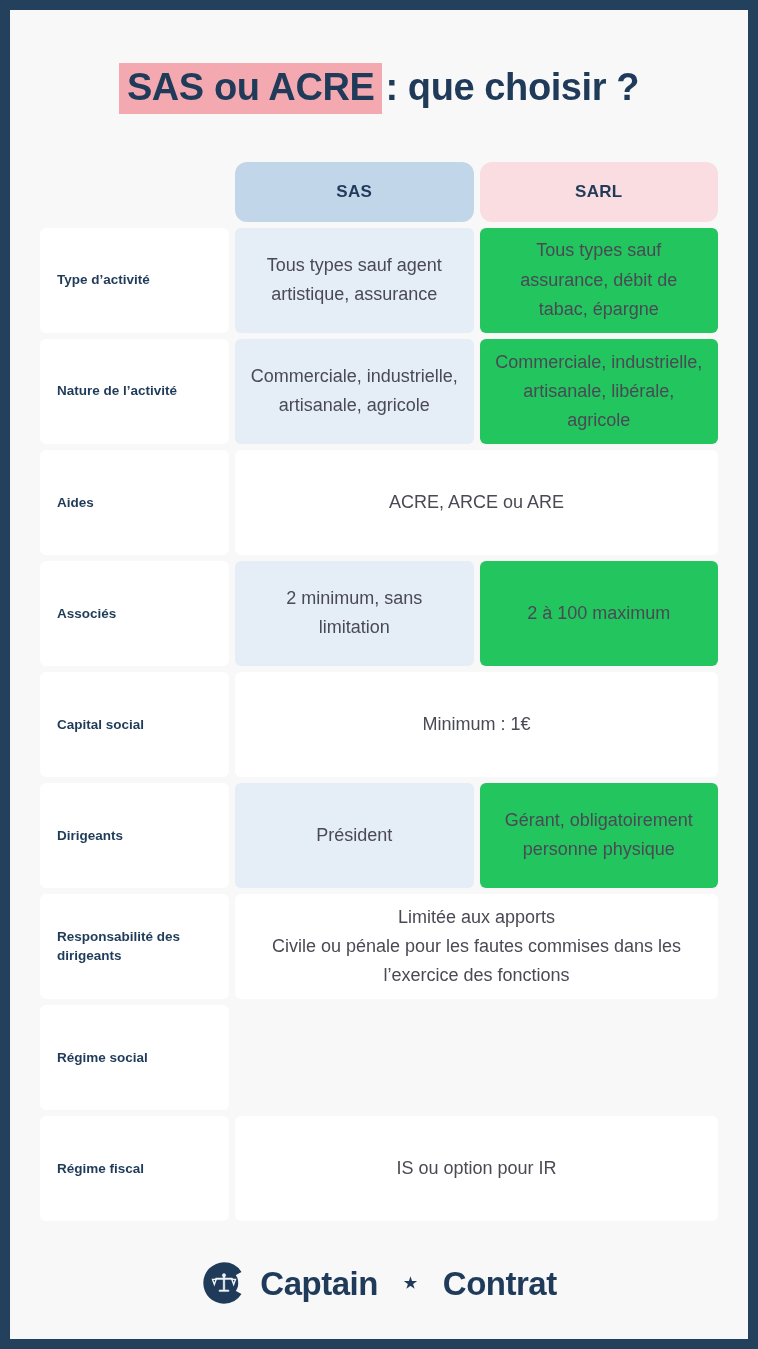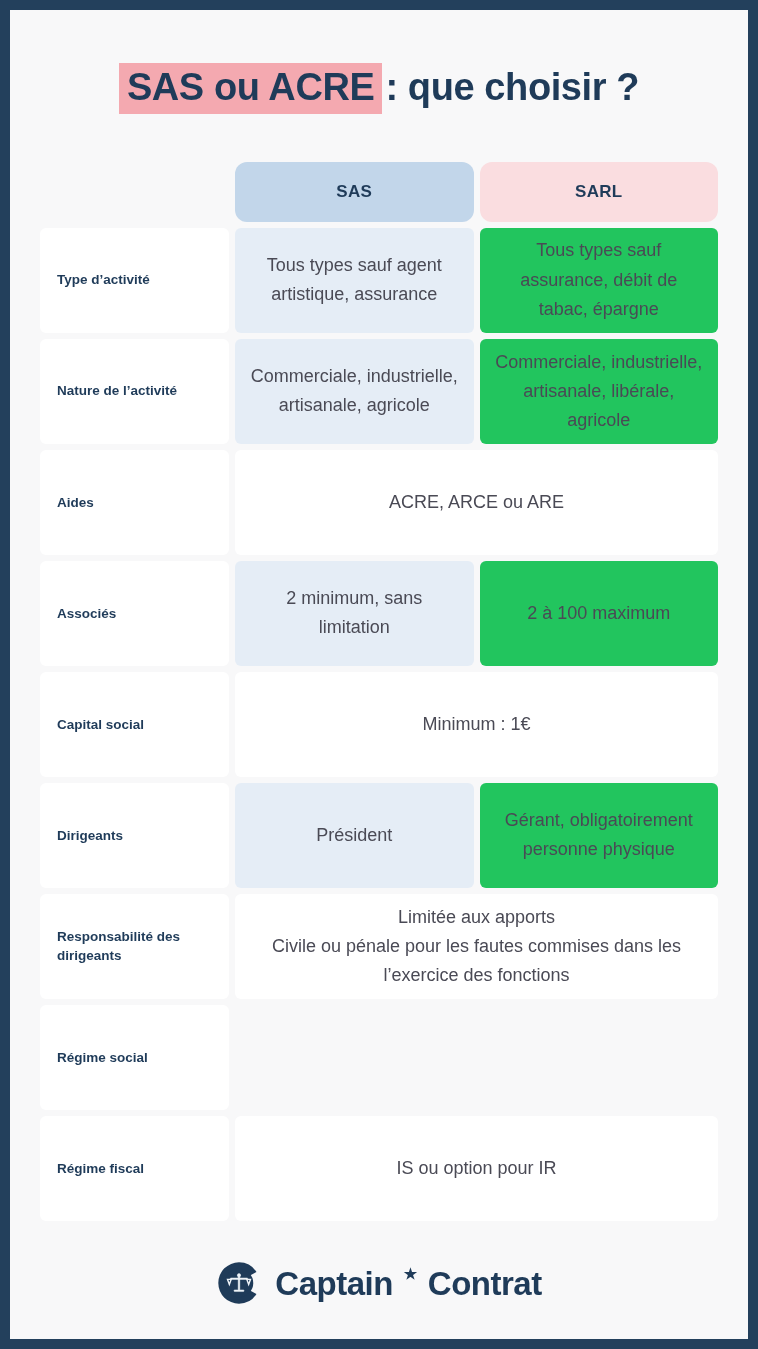--- a/index.html
+++ b/index.html
@@ -165,22 +165,22 @@
   #logo-mark {
     flex: 0 0 auto;
     display: block;
   }
   #logo-wordmark {
     font-size: 33px;
     font-weight: bold;
     color: #1f3b59;
     letter-spacing: -0.5px;
     display: flex;
-    align-items: flex-start;
-    gap: 11px;
+    align-items: center;
+    gap: 26px;
     line-height: 1;
   }
   #logo-star {
     font-size: 15px;
     color: #1f3b59;
     position: relative;
     top: -1px;
   }
 </style>
 </head>

